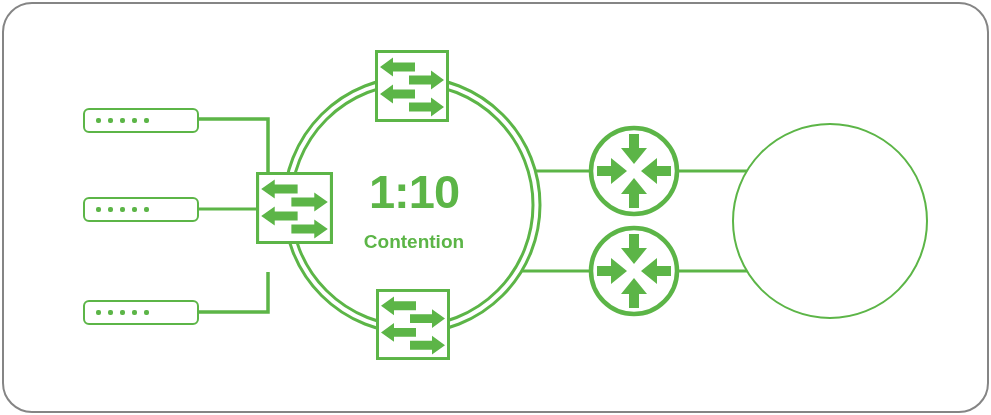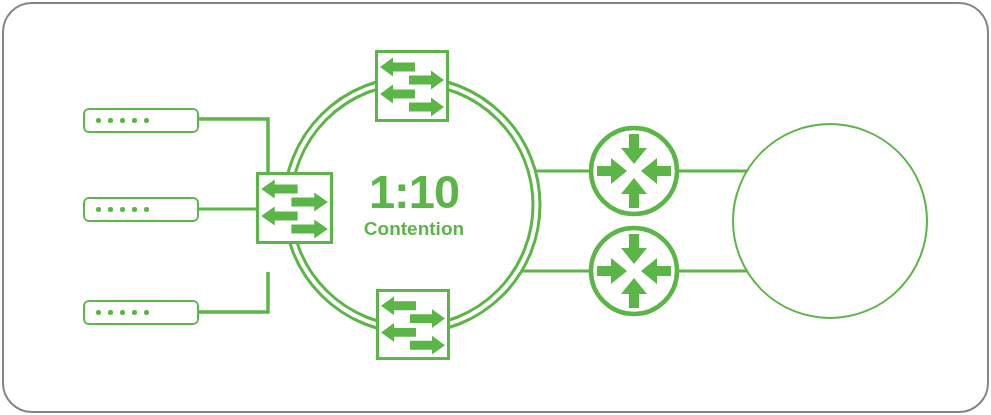--- a/index.html
+++ b/index.html
@@ -70,21 +70,21 @@
   }
   .ratio-value {
     font-size: 47px;
     line-height: 44px;
     letter-spacing: -1px;
   }
   .caption {
     font-size: 19px;
     line-height: 18px;
   }
-  .caption-first { margin-top: 6px; }
+  .caption-first { margin-top: 19px; }
 </style>
 </head>
 <body>
 
 <div class="canvas">
 
   <div class="frame"></div>
 
   <svg width="0" height="0" style="position:absolute" aria-hidden="true">
     <defs>

